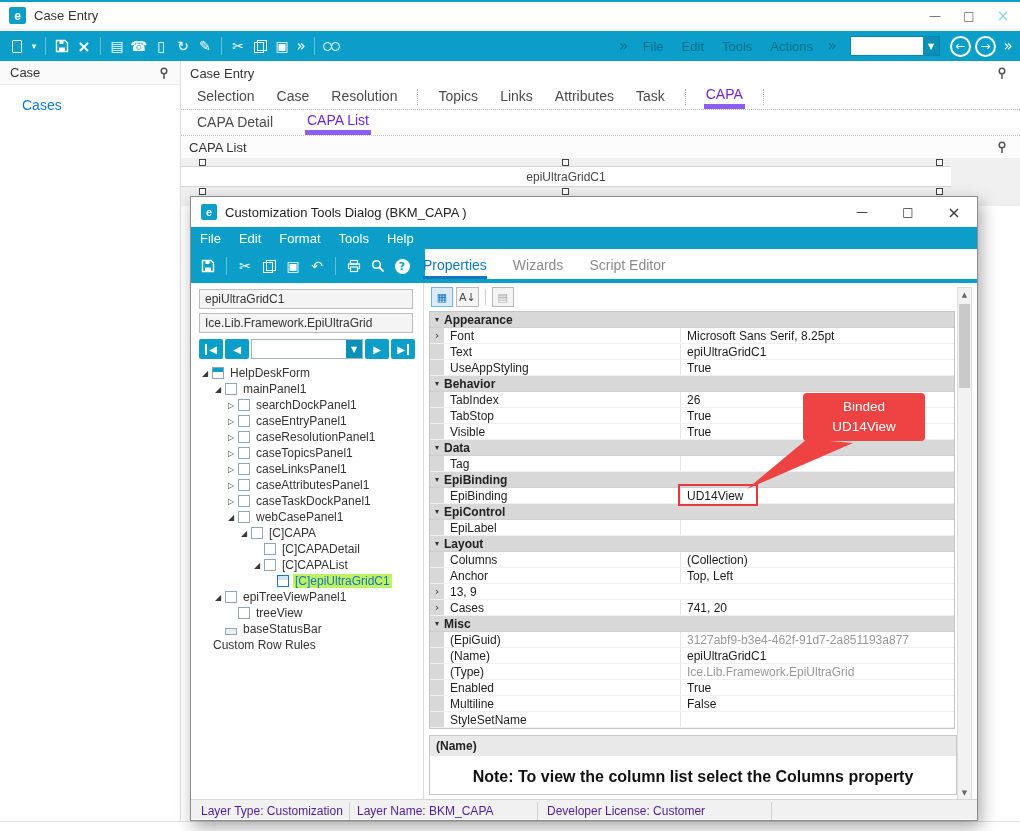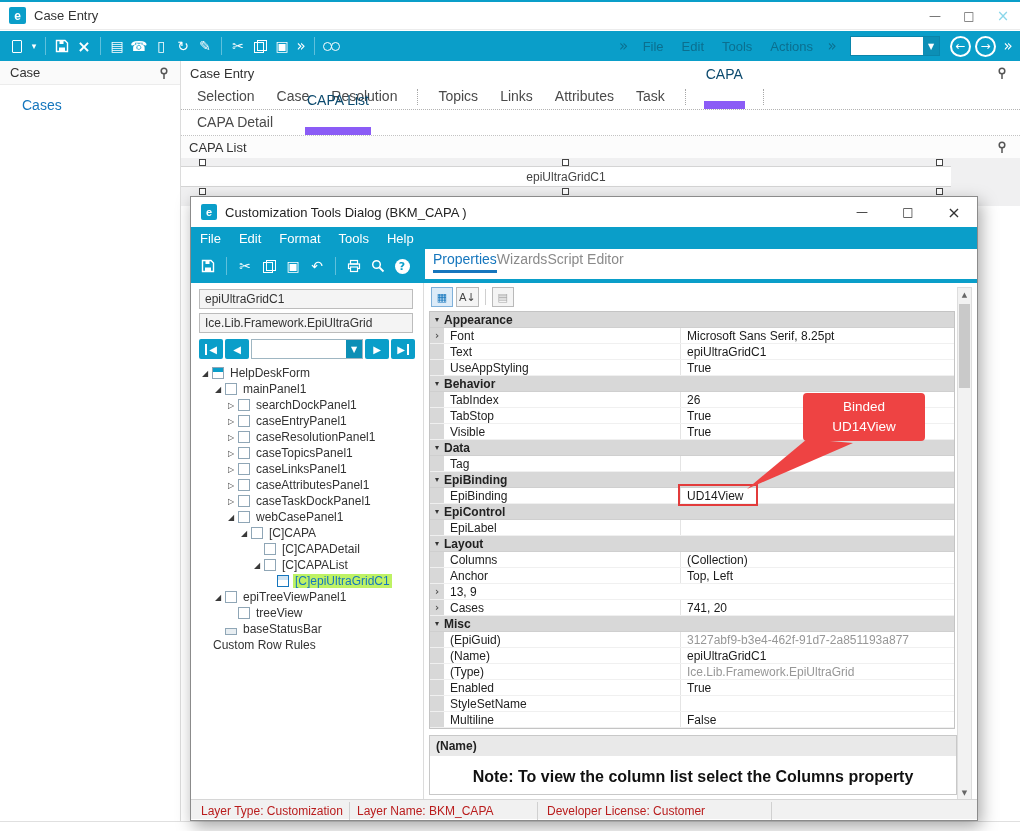--- a/index.html
+++ b/index.html
@@ -40,21 +40,21 @@
   
   .sidebar{position:absolute;left:0;top:61px;width:181px;height:770px;background:#fff;border-right:1px solid #dcdcdc}
   .panelhdr{height:24px;background:#fafafa;border-bottom:1px solid #ececec;display:flex;align-items:center;font-size:13px;color:#333;padding-left:10px;position:relative}
   .sb-link{margin:12px 0 0 22px;font-size:14px;color:#1576bd;cursor:default}
   .pin{position:absolute}
 
   
   .chdr{position:absolute;left:181px;top:61px;width:839px;height:24px;background:#fff;display:flex;align-items:center;font-size:13px;color:#333;padding-left:9px}
   .tabstrip{position:absolute;left:181px;top:85px;width:839px;height:25px;display:flex;align-items:flex-end;gap:18px;padding-left:14px;border-bottom:1px dotted #b3b3b3;background:#fff}
   .tab{font-size:14px;color:#4a4a4a;padding:3px 2px 5px 2px}
-  .tab.active{color:#0c4a6e;border-bottom:8px solid #8b5cf6;padding-bottom:19px}
+  .tab.active{color:#6d28d9;border-bottom:5px solid #8b5cf6;padding-bottom:2px}
   .dotsep{width:1px;height:16px;border-left:1px dotted #a8a8a8;align-self:center}
   .subtabs{position:absolute;left:181px;top:110px;width:839px;height:26px;display:flex;align-items:flex-end;gap:30px;padding-left:14px;border-bottom:1px dotted #c3c3c3;background:#fff}
   .grouphdr{position:absolute;left:181px;top:136px;width:839px;height:22px;background:#fcfcfc;display:flex;align-items:center;font-size:13px;color:#333;padding-left:8px}
 
   
   .designer{position:absolute;left:181px;top:158px;width:839px;height:48px;background:#f0f0f1}
   .band{position:absolute;left:181px;top:166px;width:770px;height:21px;background:#fff;border-top:1px solid #d4d4d4;border-bottom:1px solid #d4d4d4;display:flex;align-items:center;justify-content:center;font-size:12px;color:#444}
   .handle{position:absolute;width:7px;height:7px;background:#fff;border:1px solid #444}
 
   
@@ -62,21 +62,21 @@
   .dtitle{position:absolute;left:0;top:0;width:786px;height:30px;background:#fff;display:flex;align-items:center}
   .dlogo{width:16px;height:16px;border-radius:2px;background:#0a9ec9;color:#fff;font-weight:bold;font-size:11px;display:flex;align-items:center;justify-content:center;margin-left:10px}
   .dtitletext{margin-left:8px;font-size:13px;color:#222}
   .dbtns{position:absolute;right:0;top:0;display:flex}
   .dbtn{width:46px;height:30px;display:flex;align-items:center;justify-content:center;color:#333;font-size:12px;font-family:"DejaVu Sans",sans-serif}
   .dbtn.close{font-size:16px}
   .dmenu{position:absolute;left:0;top:30px;width:786px;height:22px;display:flex;align-items:center}
   .dmenu span{color:#fff;font-size:13px;padding:0 9px}
   .dtoolbar{position:absolute;left:0;top:52px;width:234px;height:34px;display:flex;align-items:center;padding-left:6px;gap:2px}
   .tstrip{position:absolute;left:234px;top:82px;width:552px;height:4px;background:#0a9ec9}
-  .dtabs{position:absolute;left:242px;top:54px;height:28px;display:flex;align-items:flex-start}
+  .dtabs{position:absolute;left:232px;top:54px;height:28px;display:flex;gap:26px;align-items:flex-end}
   .dtab{font-size:14px;color:#8a8a8a;padding-bottom:6px}
   .dtab.active{color:#1576bd;border-bottom:3px solid #1576bd;padding-bottom:3px}
 
   
   .fieldbox{position:absolute;left:8px;width:214px;height:20px;background:#f4f4f4;border:1px solid #bcbcbc;font-size:12px;color:#333;display:flex;align-items:center;padding-left:5px;white-space:nowrap;overflow:hidden}
   .navrow{position:absolute;left:8px;top:142px;width:216px;height:20px;display:flex;gap:2px;align-items:center}
   .navbtn{width:24px;height:20px;background:#0a9ec9;border-radius:2px;color:#fff;font-size:10px;display:flex;align-items:center;justify-content:center;font-family:"DejaVu Sans",sans-serif}
   .navbtn .barL{border-left:2px solid #fff;padding-left:2px}
   .navbtn .barR{border-right:2px solid #fff;padding-right:2px}
   .dcombo{flex:1;height:20px;background:#fff;border:1px solid #9fb6c2;display:flex}
@@ -120,21 +120,21 @@
 
   
   .redbox{position:absolute;left:487px;top:287px;width:80px;height:22px;border:2px solid #e23b3b;z-index:12}
   .callout{position:absolute;left:612px;top:196px;width:122px;height:48px;background:#ee4343;border-radius:4px;color:#fff;font-size:13.5px;display:flex;flex-direction:column;align-items:center;justify-content:center;line-height:1.45;z-index:13}
   .callout-ptr{position:absolute;left:500px;top:240px;z-index:12}
 
   
   .descpanel{position:absolute;left:238px;top:538px;width:528px;height:60px;border:1px solid #c8c8c8;background:#fff}
   .desc-title{height:20px;background:#e9e9e9;font-size:12px;font-weight:bold;color:#222;display:flex;align-items:center;padding-left:6px}
   .desc-note{margin-top:12px;text-align:center;font-size:16px;font-weight:bold;color:#111}
-  .dstatus{position:absolute;left:0;top:602px;width:786px;height:20px;background:#f1f1f1;border-top:1px solid #d6d6d6;font-size:12px;color:#b91c1c}
+  .dstatus{position:absolute;left:0;top:602px;width:786px;height:20px;background:#f1f1f1;border-top:1px solid #d6d6d6;font-size:12px;color:#4c1d95}
   .dseg{position:absolute;top:4px;white-space:nowrap}
   .ddiv{position:absolute;top:2px;width:1px;height:18px;background:#d0d0d0}
 
   .bottomstrip{position:absolute;left:0;top:821px;width:1020px;height:10px;background:#fff;border-top:1px solid #e0e0e0}
 </style>
 </head>
 <body>
 
 <div class="page">
 
@@ -556,27 +556,27 @@
           <span class="pname">(Type)</span>
           <span class="pval g b">Ice.Lib.Framework.EpiUltraGrid</span>
         </div>
       <div class="prow">
           <span class="pgut"></span>
           <span class="pname">Enabled</span>
           <span class="pval b">True</span>
         </div>
       <div class="prow">
           <span class="pgut"></span>
+          <span class="pname">Multiline</span>
+          <span class="pval b">False</span>
+        </div>
+      <div class="prow">
+          <span class="pgut"></span>
           <span class="pname">StyleSetName</span>
           <span class="pval"></span>
-        </div>
-      <div class="prow">
-          <span class="pgut"></span>
-          <span class="pname">Multiline</span>
-          <span class="pval b">False</span>
         </div>
     </div>
 
     <div class="vscroll">
       <span class="sarr up">▲</span>
       <span class="sthumb"></span>
       <span class="sarr down">▼</span>
     </div>
 
     <div class="redbox"></div>

